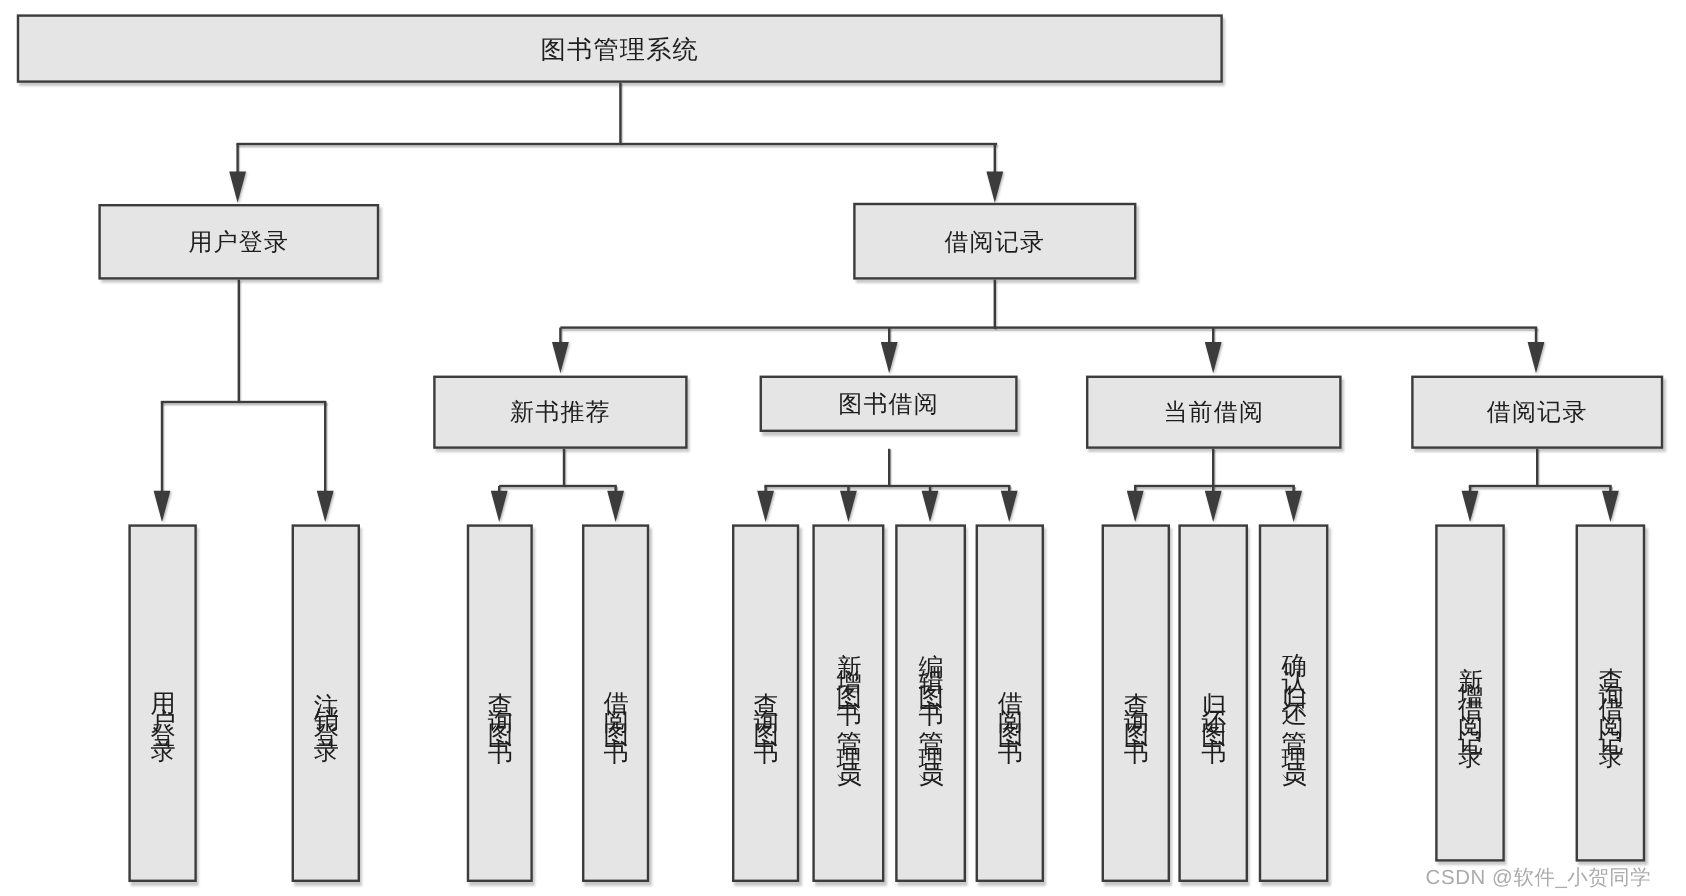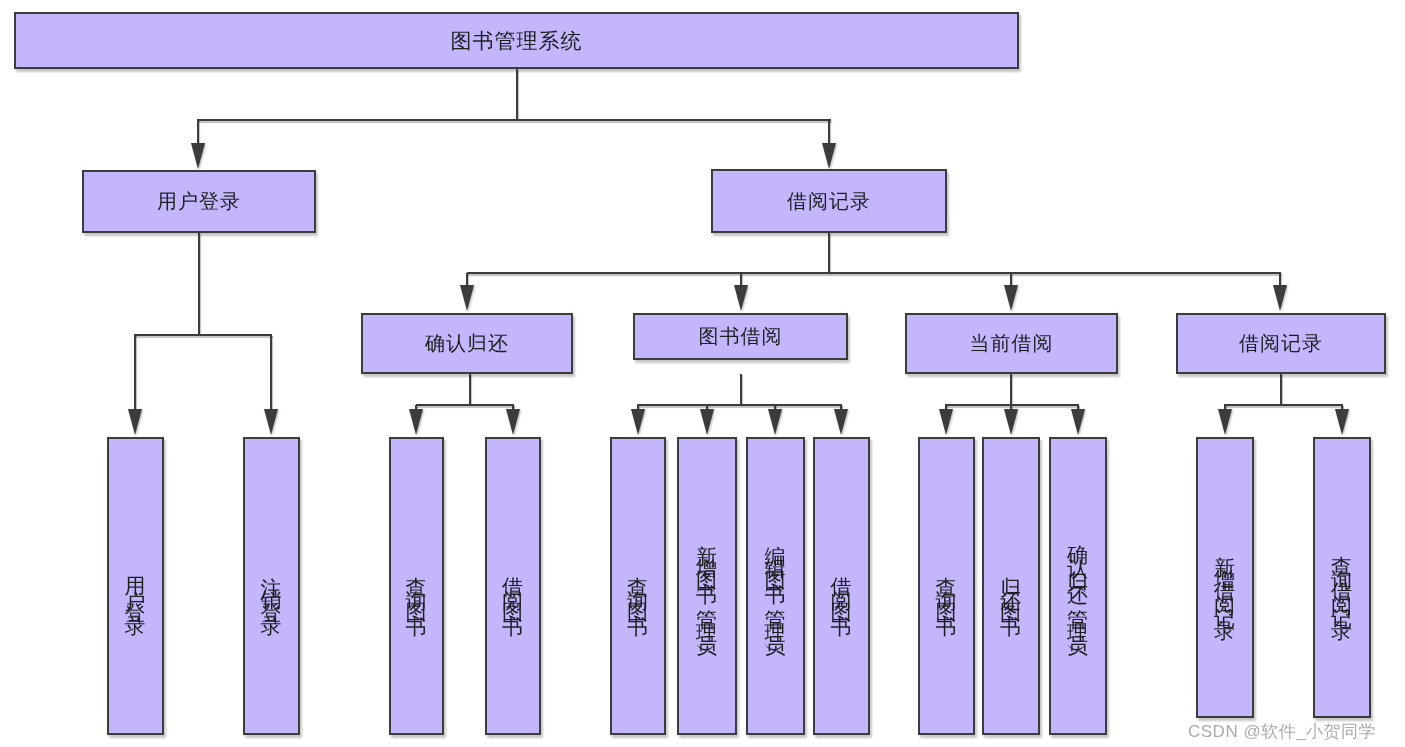--- a/index.html
+++ b/index.html
@@ -9,21 +9,21 @@
     --watermark-gray:#ababab;
     --background:#ffffff;
   }
   *{box-sizing:border-box;margin:0;padding:0;}
   html,body{background:var(--background);}
   body{font-family:"Liberation Sans","DejaVu Sans",sans-serif;color:var(--text);}
   .canvas{
     position:relative;width:1405px;height:747px;background:var(--background);overflow:hidden;
   }
   .box{
-    position:absolute;border:2px solid var(--box-border);background:#c4b5fd;
+    position:absolute;border:2px solid var(--box-border);background:#e5e5e5;
     display:flex;align-items:center;justify-content:center;
     box-shadow:2px 3px 2px rgba(0,0,0,0.22);
     font-size:20px;color:var(--text);letter-spacing:1px;white-space:nowrap;
   }
   .rootbox{font-size:21px;}
   .vbox{
     writing-mode:vertical-rl;text-orientation:mixed;
     font-size:21px;letter-spacing:13px;white-space:normal;
     line-height:1;
   }
@@ -75,21 +75,21 @@
   <div class="v" style="left:466px;top:273px;height:14px;"></div>
   <div class="v" style="left:740px;top:273px;height:14px;"></div>
   <div class="v" style="left:1010px;top:273px;height:14px;"></div>
   <div class="v" style="left:1279px;top:273px;height:14px;"></div>
   <div class="arrow" style="left:460px;top:285px;"></div>
   <div class="arrow" style="left:734px;top:285px;"></div>
   <div class="arrow" style="left:1004px;top:285px;"></div>
   <div class="arrow" style="left:1273px;top:285px;"></div>
 
   <div class="box" style="left:361px;top:313px;width:212px;height:61px;">
-    <span>确认归还</span>
+    <span>新书推荐</span>
   </div>
   <div class="box" style="left:633px;top:313px;width:215px;height:47px;">
     <span>图书借阅</span>
   </div>
   <div class="box" style="left:905px;top:313px;width:213px;height:61px;">
     <span>当前借阅</span>
   </div>
   <div class="box" style="left:1176px;top:313px;width:210px;height:61px;">
     <span>借阅记录</span>
   </div>

